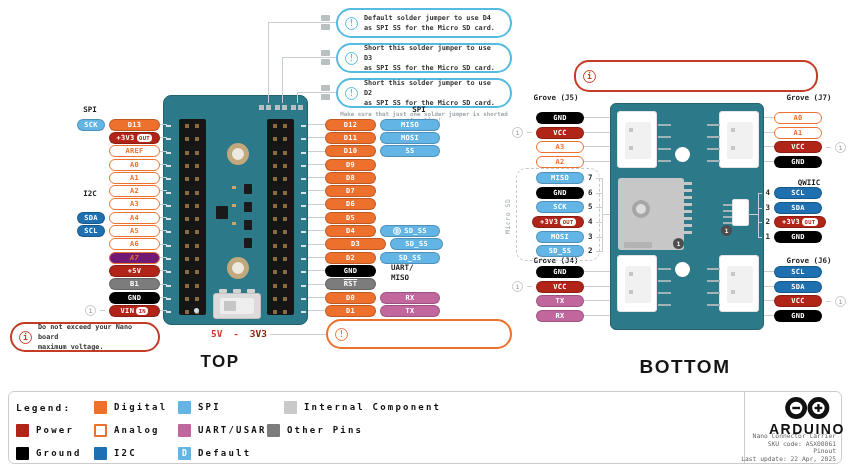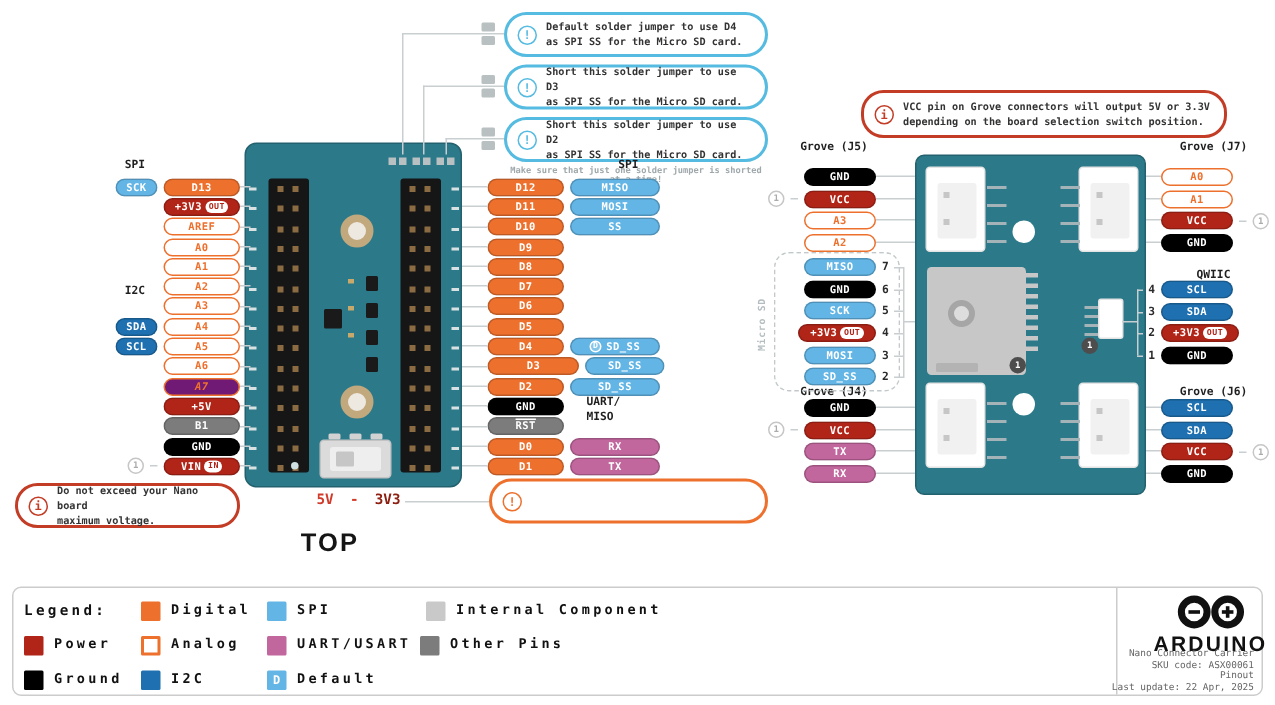--- a/index.html
+++ b/index.html
@@ -426,22 +426,20 @@
   </div>
   <div class="swlbl" style="left:211px;top:328px;width:56px">
     <span style="color:#D23B2A">5V</span>
     <span style="color:#D23B2A">-</span>
     <span style="color:#8E2012">3V3</span>
   </div>
   <div class="big" style="left:170px;top:352px;width:100px">TOP</div>
 
   <div class="callout red" style="left:574px;top:60px;width:244px;height:32px">
     <div class="ic">i</div>
-    <div class="tx">VCC pin on Grove connectors will output 5V or 3.3V
-depending on the board selection switch position.</div>
   </div>
   <div class="board" id="bottom-board" style="left:610px;top:103px;width:154px;height:227px;border-radius:6px">
       <div class="abs" style="left: 6px; top: 7px; width: 40px; height: 57px; background: rgb(255, 255, 255); border-radius: 3px; border: 1px solid rgb(228, 228, 228); position: absolute;">
         <div class="abs" style="left: 7px; top: 10px; width: 26px; height: 37px; background: rgb(241, 241, 241); border-radius: 2px;">
           <div class="abs" style="left: 4px; top: 6px; width: 4px; height: 4px; background: rgb(198, 198, 198); border-radius: 0px;"></div>
           <div class="abs" style="left: 4px; top: 24px; width: 4px; height: 4px; background: rgb(198, 198, 198); border-radius: 0px;"></div>
         </div>
         <div class="abs" style="left: 40px; top: 12px; width: 13px; height: 2px; background: rgb(163, 179, 184); border-radius: 0px;"></div>
         <div class="abs" style="left: 40px; top: 24px; width: 13px; height: 2px; background: rgb(163, 179, 184); border-radius: 0px;"></div>
         <div class="abs" style="left: 40px; top: 36px; width: 13px; height: 2px; background: rgb(163, 179, 184); border-radius: 0px;"></div>
@@ -680,20 +678,21 @@
         <div class="lead" style="left: -10px; width: 10px;"></div>
       </div>
       <div class="trow jstart" style="height: 14.5px;">
         <div class="pill" style="min-width: 48px; padding: 0px 7px; background: rgb(0, 0, 0); color: rgb(255, 255, 255); border: 1px solid rgba(0, 0, 0, 0.2);">
           <span class="plbl">GND</span>
         </div>
         <div class="lead" style="left: -10px; width: 10px;"></div>
       </div>
     </div>
 
+  <div class="big" style="left:630px;top:356px;width:110px;font-size:19px">BOTTOM</div>
 
   <div class="lbox" style="left:8px;top:391px;width:834px;height:73px"></div>
   <div class="abs" style="left:744px;top:392px;width:1px;height:71px;background:#CCC"></div>
   <div class="ltitle" style="left:16px;top:402px">Legend:</div>
   <div class="abs" id="legend-items">
       <div class="litem" style="left: 16px; top: 423px;">
         <div class="lsw" style="background: rgb(176, 37, 24);"></div>
         <div class="llbl">Power</div>
       </div>
       <div class="litem" style="left: 16px; top: 446px;">
@@ -721,21 +720,21 @@
         <div class="llbl">UART/USART</div>
       </div>
       <div class="litem" style="left: 178px; top: 446px;">
         <div class="lsw" style="background: rgb(98, 181, 229);">D</div>
         <div class="llbl">Default</div>
       </div>
       <div class="litem" style="left: 284px; top: 400px;">
         <div class="lsw" style="background: rgb(201, 201, 201);"></div>
         <div class="llbl">Internal Component</div>
       </div>
-      <div class="litem" style="left: 280px; top: 423px;">
+      <div class="litem" style="left: 267px; top: 423px;">
         <div class="lsw" style="background: rgb(124, 124, 124);"></div>
         <div class="llbl">Other Pins</div>
       </div>
     </div>
 
   <div class="abs" style="left:783px;top:396px">
     <svg width="52" height="24" viewBox="0 0 60 28">
       <circle cx="15" cy="14" r="10" fill="none" stroke="#111" stroke-width="5.5"></circle>
       <circle cx="41" cy="14" r="10" fill="none" stroke="#111" stroke-width="5.5"></circle>
       <rect x="10.5" y="12.6" width="9" height="2.8" fill="#111"></rect>

